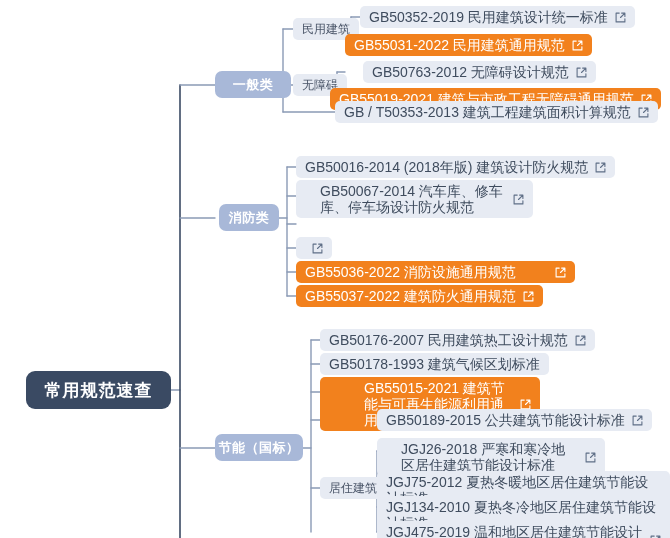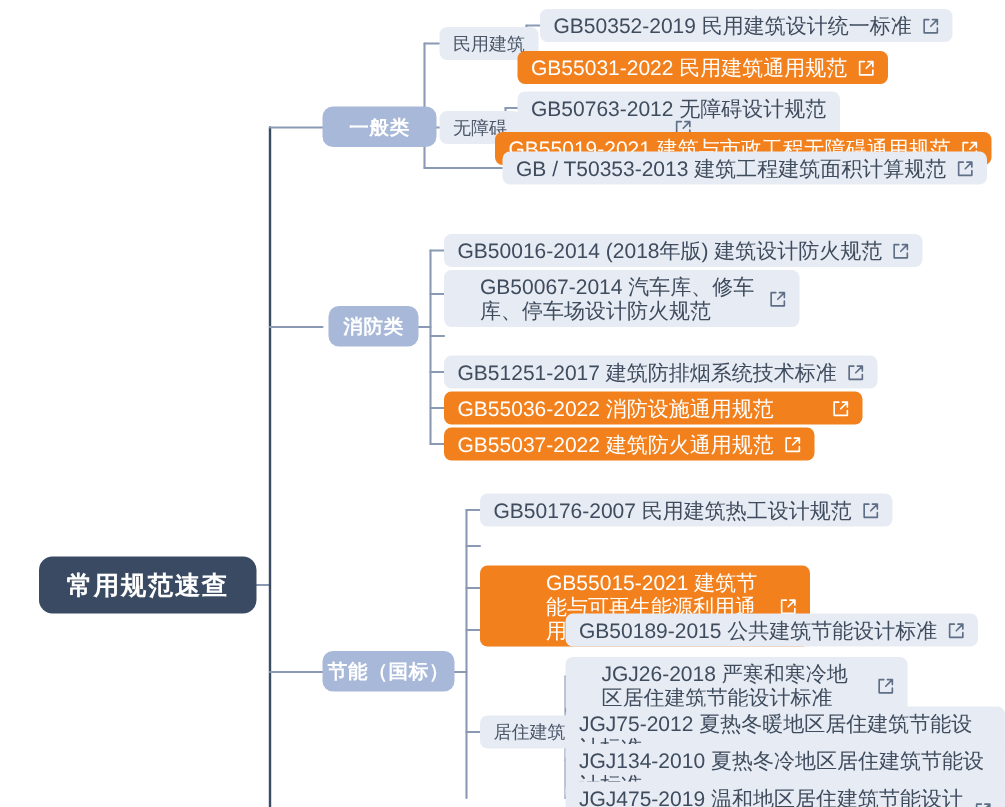--- a/index.html
+++ b/index.html
@@ -203,21 +203,21 @@
   <div class="node leaf hl" style="left:345px; top:34px;">
     <span class="txt">GB55031-2022 民用建筑通用规范</span>
     <span class="lnk">
       <svg width="11" height="11" viewBox="0 0 12 12">
           <path d="M4.6 1.2H1.2v9.6h9.6V7.4" fill="none" stroke="#ffffff" stroke-width="1.2" stroke-linecap="round" stroke-linejoin="round"></path>
           <path d="M7.2 1.2h3.6v3.6M10.8 1.2L6 6" fill="none" stroke="#ffffff" stroke-width="1.2" stroke-linecap="round" stroke-linejoin="round"></path>
         </svg>
     </span>
   </div>
 
-  <div class="node leaf" style="left:345px; top:61px;flex-direction:column;">
+  <div class="node leaf" style="left:363px; top:61px;">
     <span class="txt">GB50763-2012 无障碍设计规范</span>
     <span class="lnk">
       <svg width="11" height="11" viewBox="0 0 12 12">
           <path d="M4.6 1.2H1.2v9.6h9.6V7.4" fill="none" stroke="#5f6f87" stroke-width="1.2" stroke-linecap="round" stroke-linejoin="round"></path>
           <path d="M7.2 1.2h3.6v3.6M10.8 1.2L6 6" fill="none" stroke="#5f6f87" stroke-width="1.2" stroke-linecap="round" stroke-linejoin="round"></path>
         </svg>
     </span>
   </div>
 
   <div class="node leaf hl" style="left:330px; top:88px;">
@@ -255,21 +255,20 @@
     <span class="lnk">
       <svg width="11" height="11" viewBox="0 0 12 12">
           <path d="M4.6 1.2H1.2v9.6h9.6V7.4" fill="none" stroke="#5f6f87" stroke-width="1.2" stroke-linecap="round" stroke-linejoin="round"></path>
           <path d="M7.2 1.2h3.6v3.6M10.8 1.2L6 6" fill="none" stroke="#5f6f87" stroke-width="1.2" stroke-linecap="round" stroke-linejoin="round"></path>
         </svg>
     </span>
   </div>
 
 
   <div class="node leaf" style="left:296px; top:237px;">
-    <span class="txt">GB51251-2017 建筑防排烟系统技术标准</span>
     <span class="lnk">
       <svg width="11" height="11" viewBox="0 0 12 12">
           <path d="M4.6 1.2H1.2v9.6h9.6V7.4" fill="none" stroke="#5f6f87" stroke-width="1.2" stroke-linecap="round" stroke-linejoin="round"></path>
           <path d="M7.2 1.2h3.6v3.6M10.8 1.2L6 6" fill="none" stroke="#5f6f87" stroke-width="1.2" stroke-linecap="round" stroke-linejoin="round"></path>
         </svg>
     </span>
   </div>
 
   <div class="node leaf hl" style="left:296px; top:261px;gap:32px;">
     <span class="txt">GB55036-2022 消防设施通用规范</span>
@@ -294,20 +293,23 @@
   <div class="node leaf" style="left:320px; top:329px;">
     <span class="txt">GB50176-2007 民用建筑热工设计规范</span>
     <span class="lnk">
       <svg width="11" height="11" viewBox="0 0 12 12">
           <path d="M4.6 1.2H1.2v9.6h9.6V7.4" fill="none" stroke="#5f6f87" stroke-width="1.2" stroke-linecap="round" stroke-linejoin="round"></path>
           <path d="M7.2 1.2h3.6v3.6M10.8 1.2L6 6" fill="none" stroke="#5f6f87" stroke-width="1.2" stroke-linecap="round" stroke-linejoin="round"></path>
         </svg>
     </span>
   </div>
 
+  <div class="node leaf" style="left:320px; top:353px;">
+    <span class="txt">GB50178-1993 建筑气候区划标准</span>
+  </div>
 
   <div class="node leaf hl wrap" style="left:320px; top:377px; width:220px;">
     <span class="txt" style="width:180px;margin-left:20px;">GB55015-2021 建筑节能与可再生能源利用通用规范</span>
     <span class="lnk">
       <svg width="11" height="11" viewBox="0 0 12 12">
           <path d="M4.6 1.2H1.2v9.6h9.6V7.4" fill="none" stroke="#ffffff" stroke-width="1.2" stroke-linecap="round" stroke-linejoin="round"></path>
           <path d="M7.2 1.2h3.6v3.6M10.8 1.2L6 6" fill="none" stroke="#ffffff" stroke-width="1.2" stroke-linecap="round" stroke-linejoin="round"></path>
         </svg>
     </span>
   </div>

